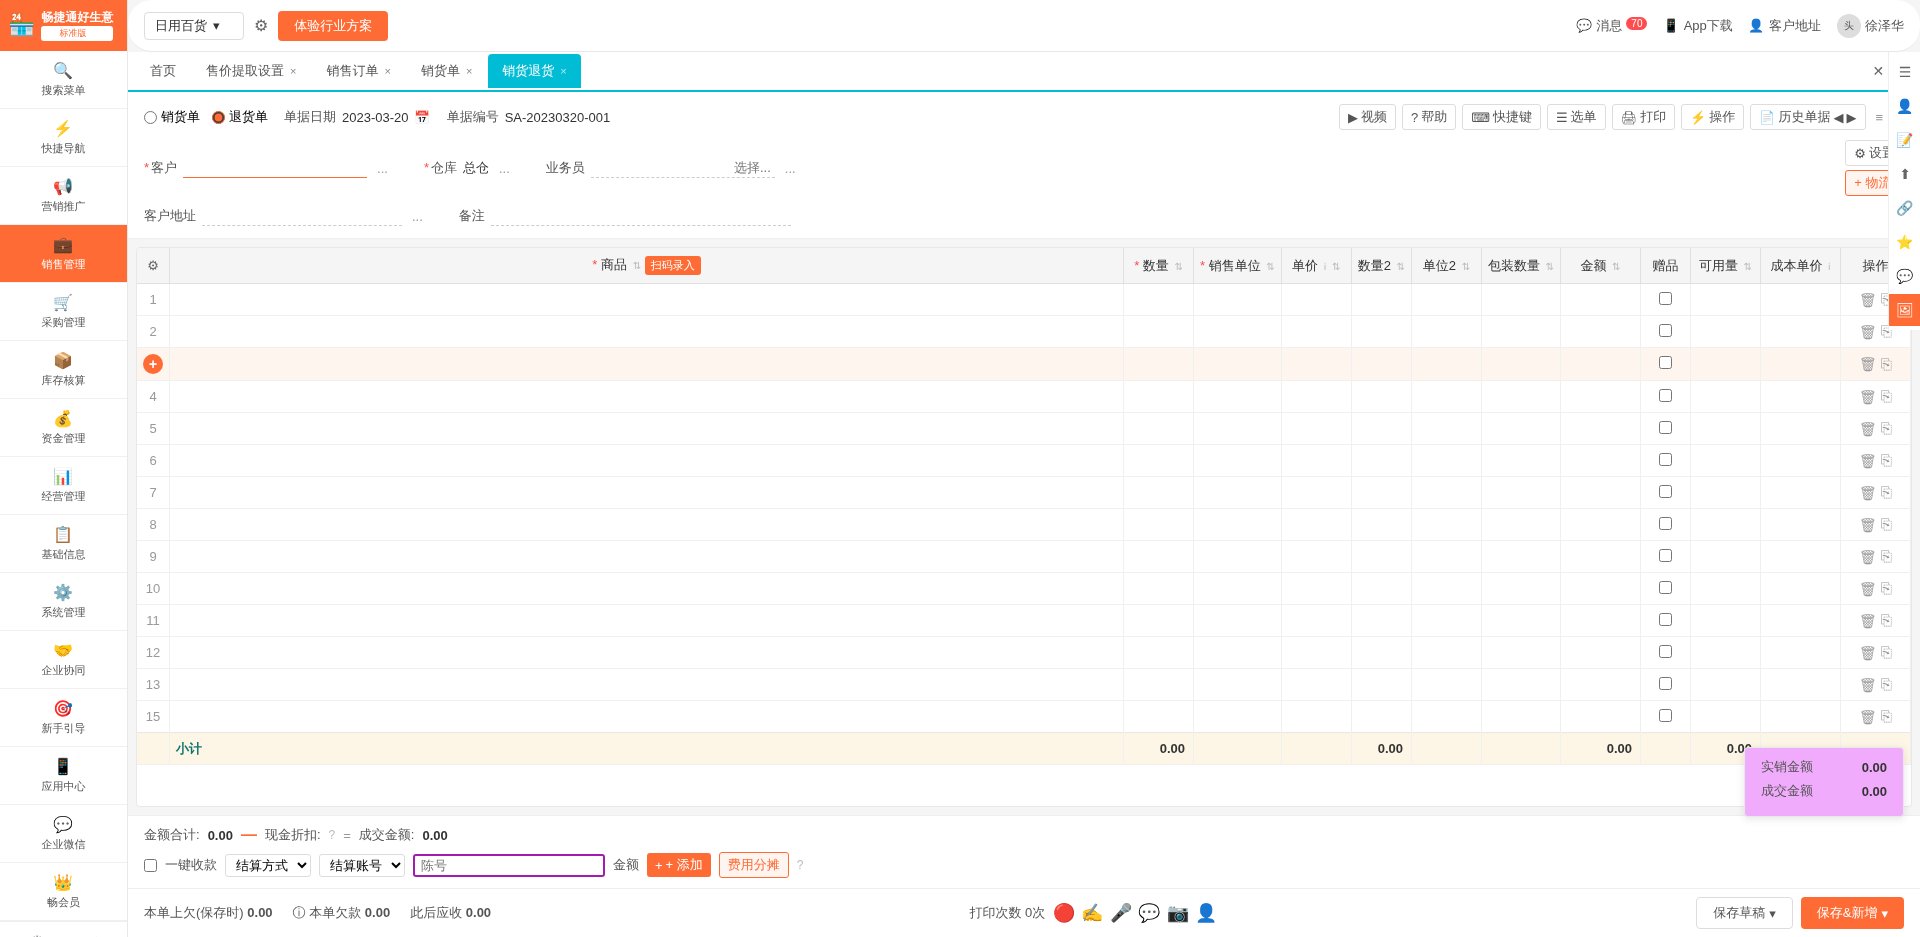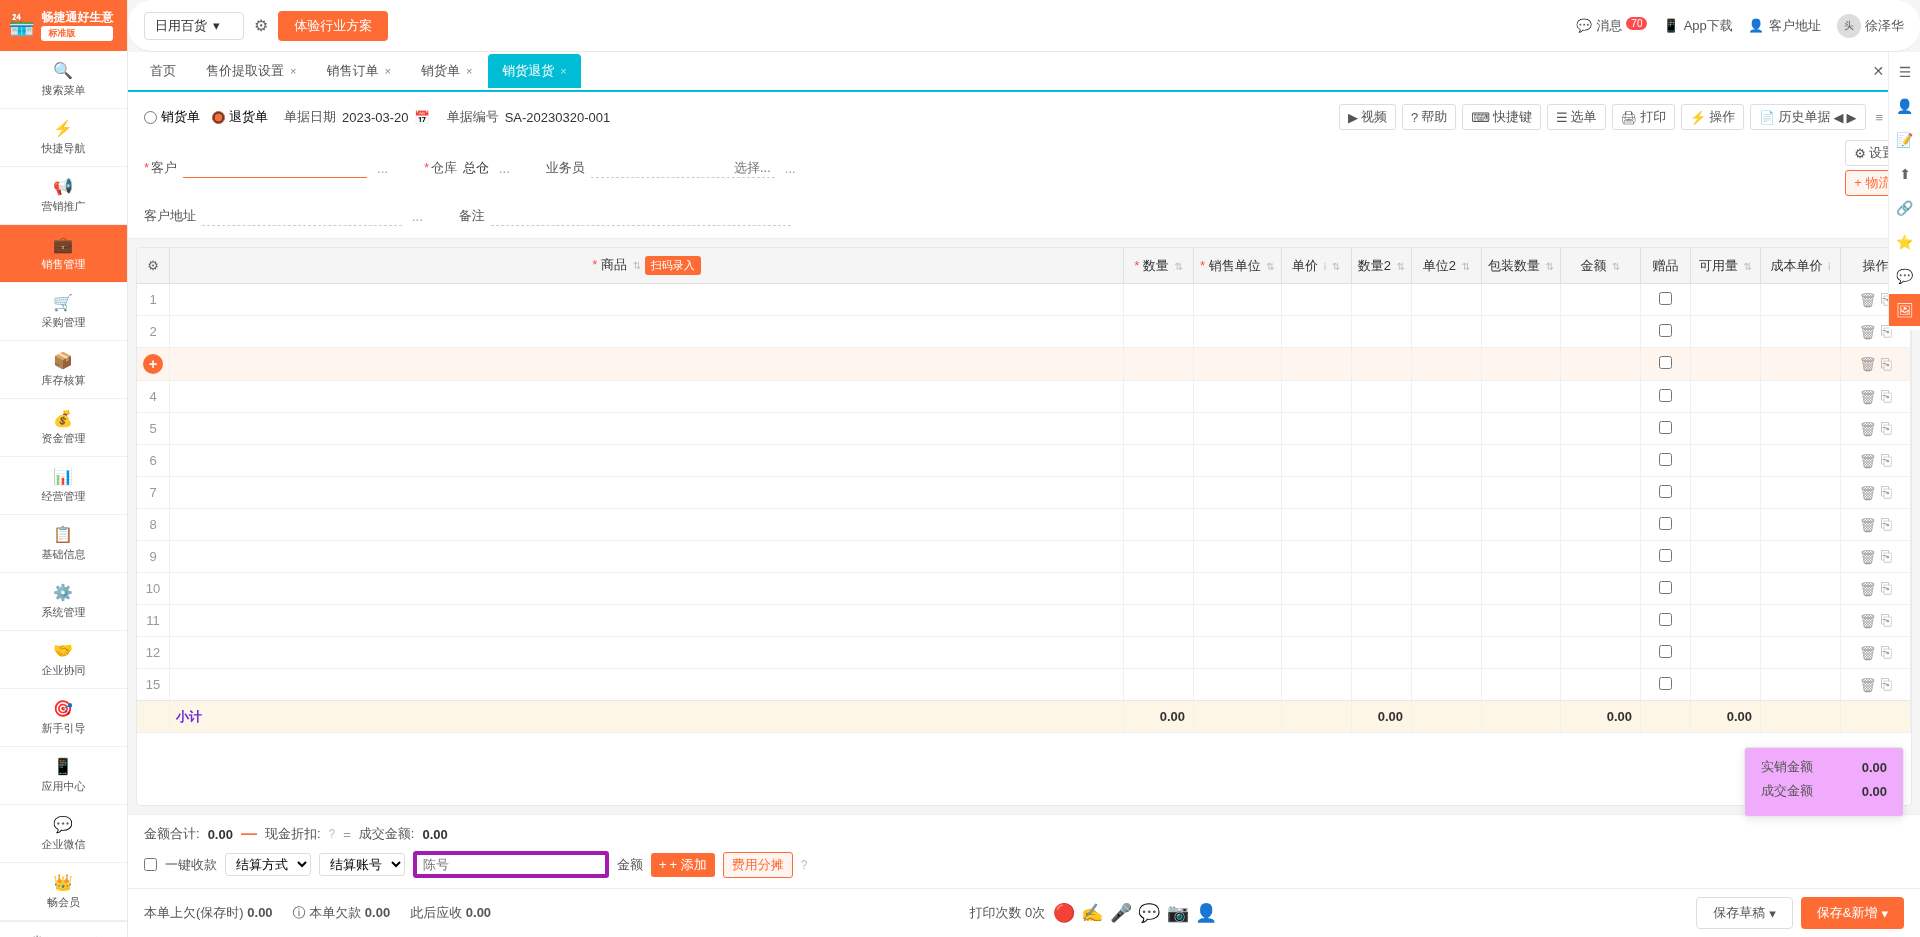--- a/index.html
+++ b/index.html
@@ -17,21 +17,21 @@
     .sidebar-logo {
       background: #ff6b35;
       color: white;
       padding: 10px 8px;
       display: flex;
       align-items: center;
       gap: 6px;
       height: 52px;
     }
     .sidebar-logo-text { font-size: 12px; font-weight: bold; line-height: 1.3; }
-    .sidebar-logo-badge { background: #fff; color: #ff6b35; font-size: 9px; border-radius: 3px; padding: 1px 7px; font-weight: bold; }
+    .sidebar-logo-badge { background: #fff; color: #ff6b35; font-size: 9px; border-radius: 3px; padding: 1px 18px; }
     .sidebar-item {
       display: flex;
       flex-direction: column;
       align-items: center;
       padding: 10px 6px;
       cursor: pointer;
       color: #555;
       border-bottom: 1px solid #f0f0f0;
       transition: background 0.2s;
     }
@@ -248,21 +248,21 @@
       border-radius: 3px;
       padding: 2px 6px;
       cursor: pointer;
       font-size: 11px;
     }
     .subtotal-row td {
       background: #fdf5e6;
       font-weight: bold;
       border-top: 1px solid #e8e8e8;
     }
-    .subtotal-label { color: #6d28d9; }
+    .subtotal-label { color: #0f766e; }
     .subtotal-val { color: #333; text-align: right; padding-right: 8px; }
 
     
     .bottom-bar {
       background: #fff;
       padding: 10px 16px;
       border-top: 1px solid #eee;
     }
     .amount-row {
       display: flex;
@@ -276,21 +276,21 @@
     .amount-dash { color: #ff6b35; font-size: 16px; font-weight: bold; }
     .payment-row {
       display: flex;
       align-items: center;
       gap: 8px;
       font-size: 12px;
       color: #555;
     }
     .payment-checkbox { accent-color: #ff6b35; }
     .payment-input {
-      border: 4px solid #a21caf;
+      border: 2px solid #a21caf;
       border-radius: 3px;
       padding: 2px 6px;
       min-width: 80px;
     }
     .payment-select {
       border: 1px solid #ddd;
       border-radius: 3px;
       padding: 2px 6px;
       background: #fff;
     }
@@ -966,20 +966,40 @@
               <td></td>
               <td></td>
               <td>
                 <div class="action-cell">
                   <span class="action-icon">🗑</span>
                   <span class="action-icon">⎘</span>
                 </div>
               </td>
             </tr>
           <tr>
+              <td class="row-num">13</td>
+              <td></td>
+              <td></td>
+              <td></td>
+              <td></td>
+              <td></td>
+              <td></td>
+              <td></td>
+              <td></td>
+              <td class="checkbox-cell"><input type="checkbox" style=""></td>
+              <td></td>
+              <td></td>
+              <td>
+                <div class="action-cell">
+                  <span class="action-icon">🗑</span>
+                  <span class="action-icon">⎘</span>
+                </div>
+              </td>
+            </tr>
+          <tr>
               <td class="row-num">15</td>
               <td></td>
               <td></td>
               <td></td>
               <td></td>
               <td></td>
               <td></td>
               <td></td>
               <td></td>
               <td class="checkbox-cell"><input type="checkbox" style=""></td>

